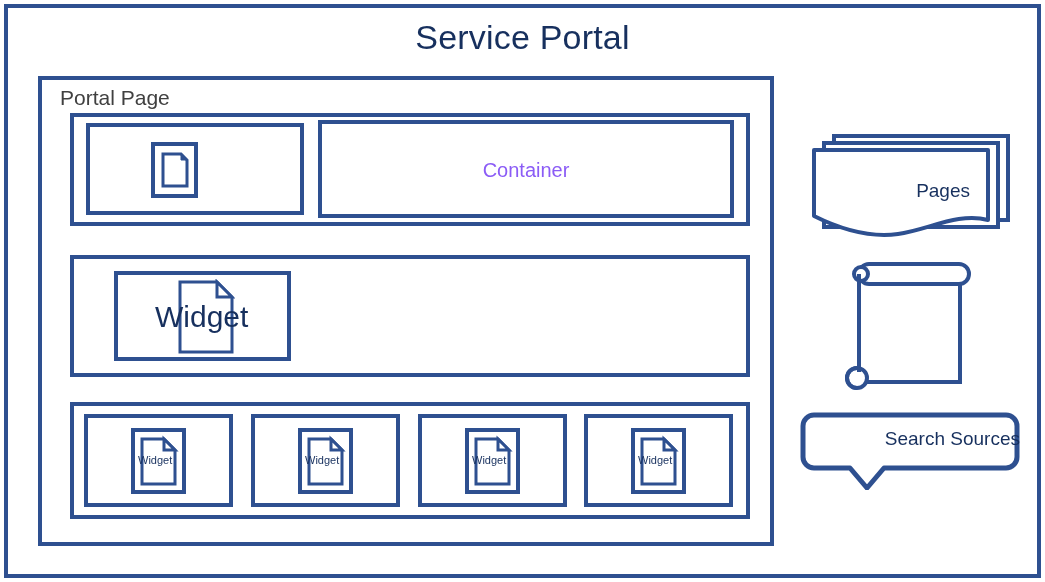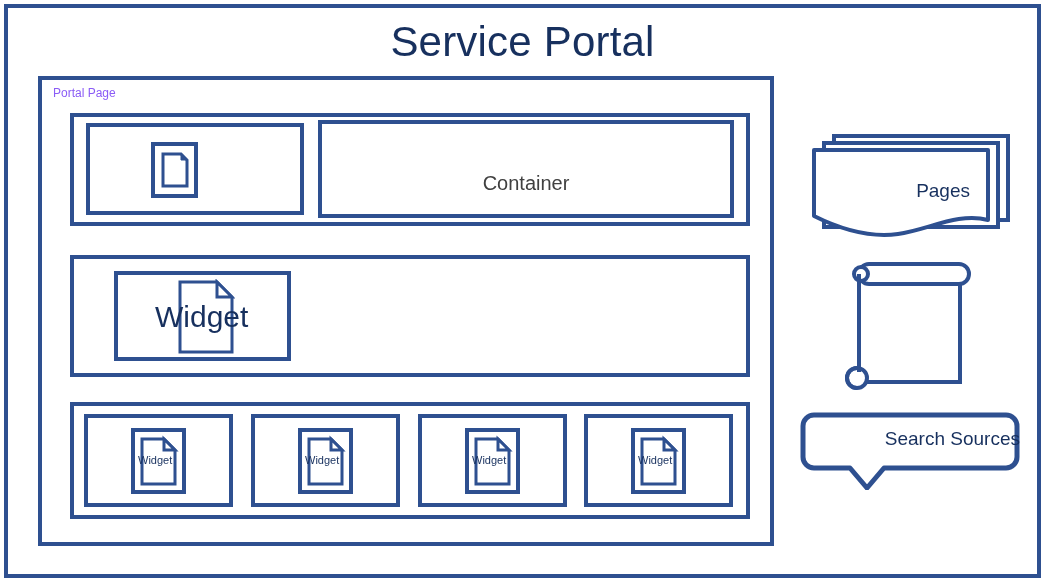--- a/index.html
+++ b/index.html
@@ -33,71 +33,71 @@
     background: #ffffff;
   }
 
   
   .title {
     position: absolute;
     left: 0;
     top: 18px;
     width: 1045px;
     text-align: center;
-    font-size: 42px;
+    font-size: 34px;
     color: #17305e;
     letter-spacing: 0.2px;
     white-space: nowrap;
   }
 
   
   .portal-page {
     position: absolute;
     left: 38px;
     top: 76px;
     width: 736px;
     height: 470px;
     border: 4px solid #2e5090;
     box-sizing: border-box;
     background: #ffffff;
   }
   .portal-page-label {
     position: absolute;
-    left: 11px;
+    left: 18px;
     top: 6px;
-    font-size: 12px;
-    color: #8b5cf6;
+    font-size: 21px;
+    color: #404040;
     white-space: nowrap;
   }
 
   
   .row-box {
     position: absolute;
     border: 4px solid #2e5090;
     box-sizing: border-box;
     background: #ffffff;
   }
   .inner-box {
     position: absolute;
     border: 4px solid #2e5090;
     box-sizing: border-box;
     background: #ffffff;
   }
 
   .box-label {
     position: absolute;
     left: 0;
-    top: 14px;
+    top: 1px;
     width: 100%;
     height: 100%;
     display: flex;
     align-items: center;
     justify-content: center;
     font-size: 20px;
-    color: #404040;
+    color: #8b5cf6;
     white-space: nowrap;
     pointer-events: none;
   }
 
   
   .doc-glyph {
     position: absolute;
     display: block;
   }
   .doc-glyph svg { display: block; width: 100%; height: 100%; }

